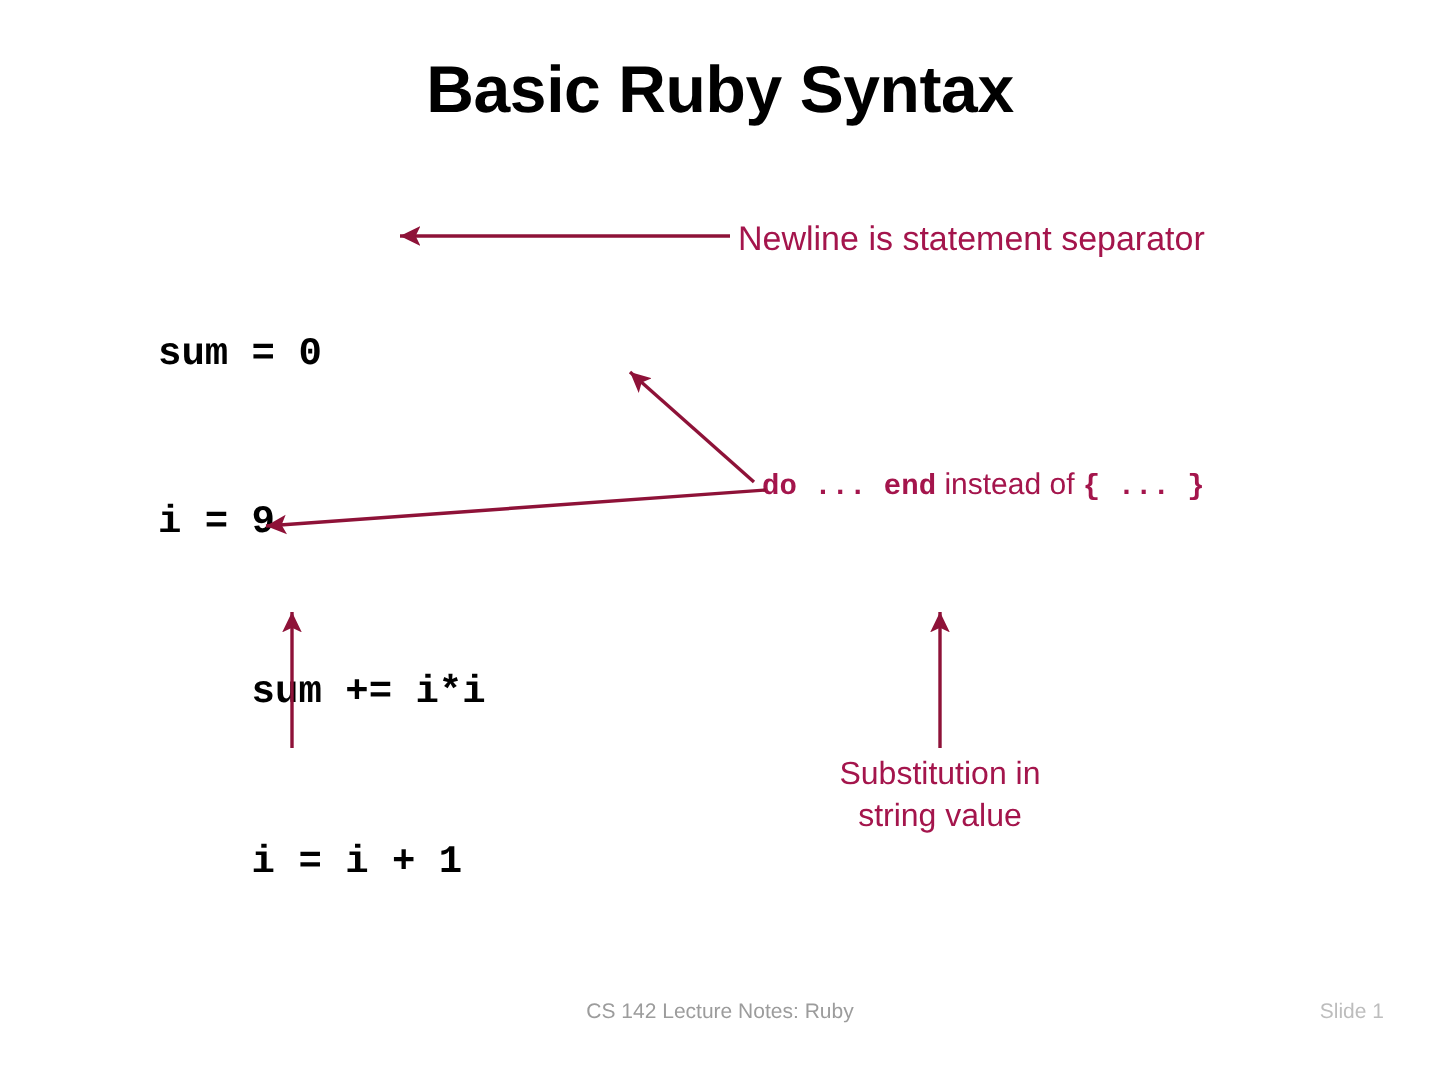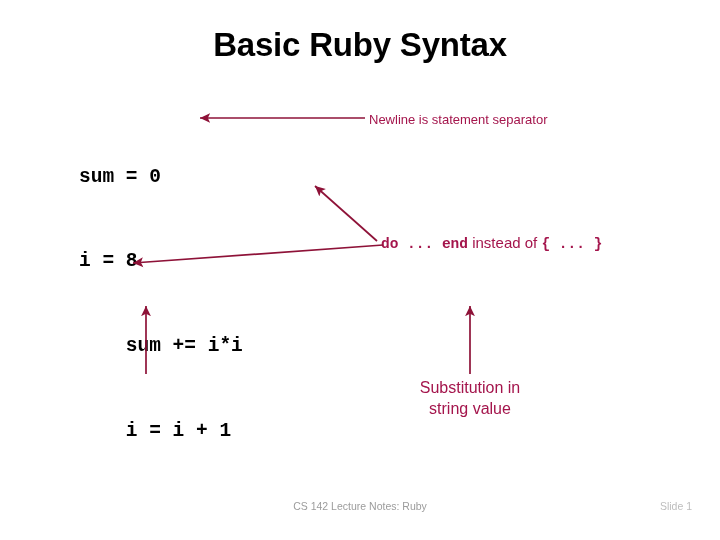--- a/index.html
+++ b/index.html
@@ -50,21 +50,21 @@
     color: #000000;
     white-space: pre;
   }
   .code-line { white-space: pre; }
 
   
   .annot {
     position: absolute;
     color: #A4154C;
     font-family: "Liberation Sans", sans-serif;
-    font-size: 13px;
+    font-size: 17px;
     line-height: 20px;
     white-space: nowrap;
   }
   #annot-newline {
     left: 369px;
     top: 110px;
   }
   #annot-doend {
     left: 381px;
     top: 233px;
@@ -134,21 +134,21 @@
 </style>
 </head>
 <body>
 
 <div id="slide">
 
   <div id="slide-title">Basic Ruby Syntax</div>
 
   <div id="code-block">
     <div class="code-line">sum = 0</div>
-    <div class="code-line">i = 8</div>
+    <div class="code-line">i = 9</div>
     <div class="code-line">    sum += i*i</div>
     <div class="code-line">    i = i + 1</div>
     
     
   </div>
 
   <div class="annot" id="annot-newline">Newline is statement separator</div>
 
   <div class="annot" id="annot-doend"><span class="mono">do</span><span class="mono"> ... </span><span class="mono">end</span><span class="plain"> instead of </span><span class="mono">{ ... }</span></div>
 

